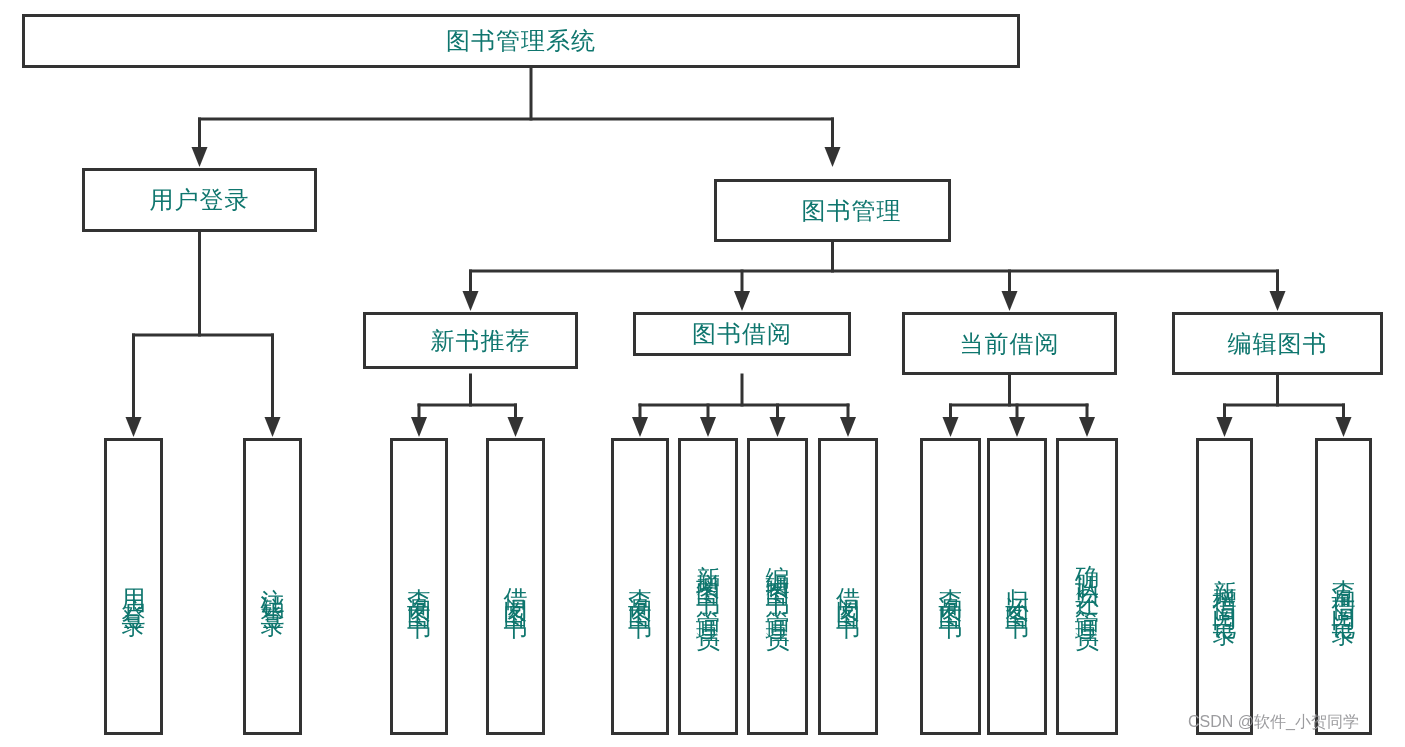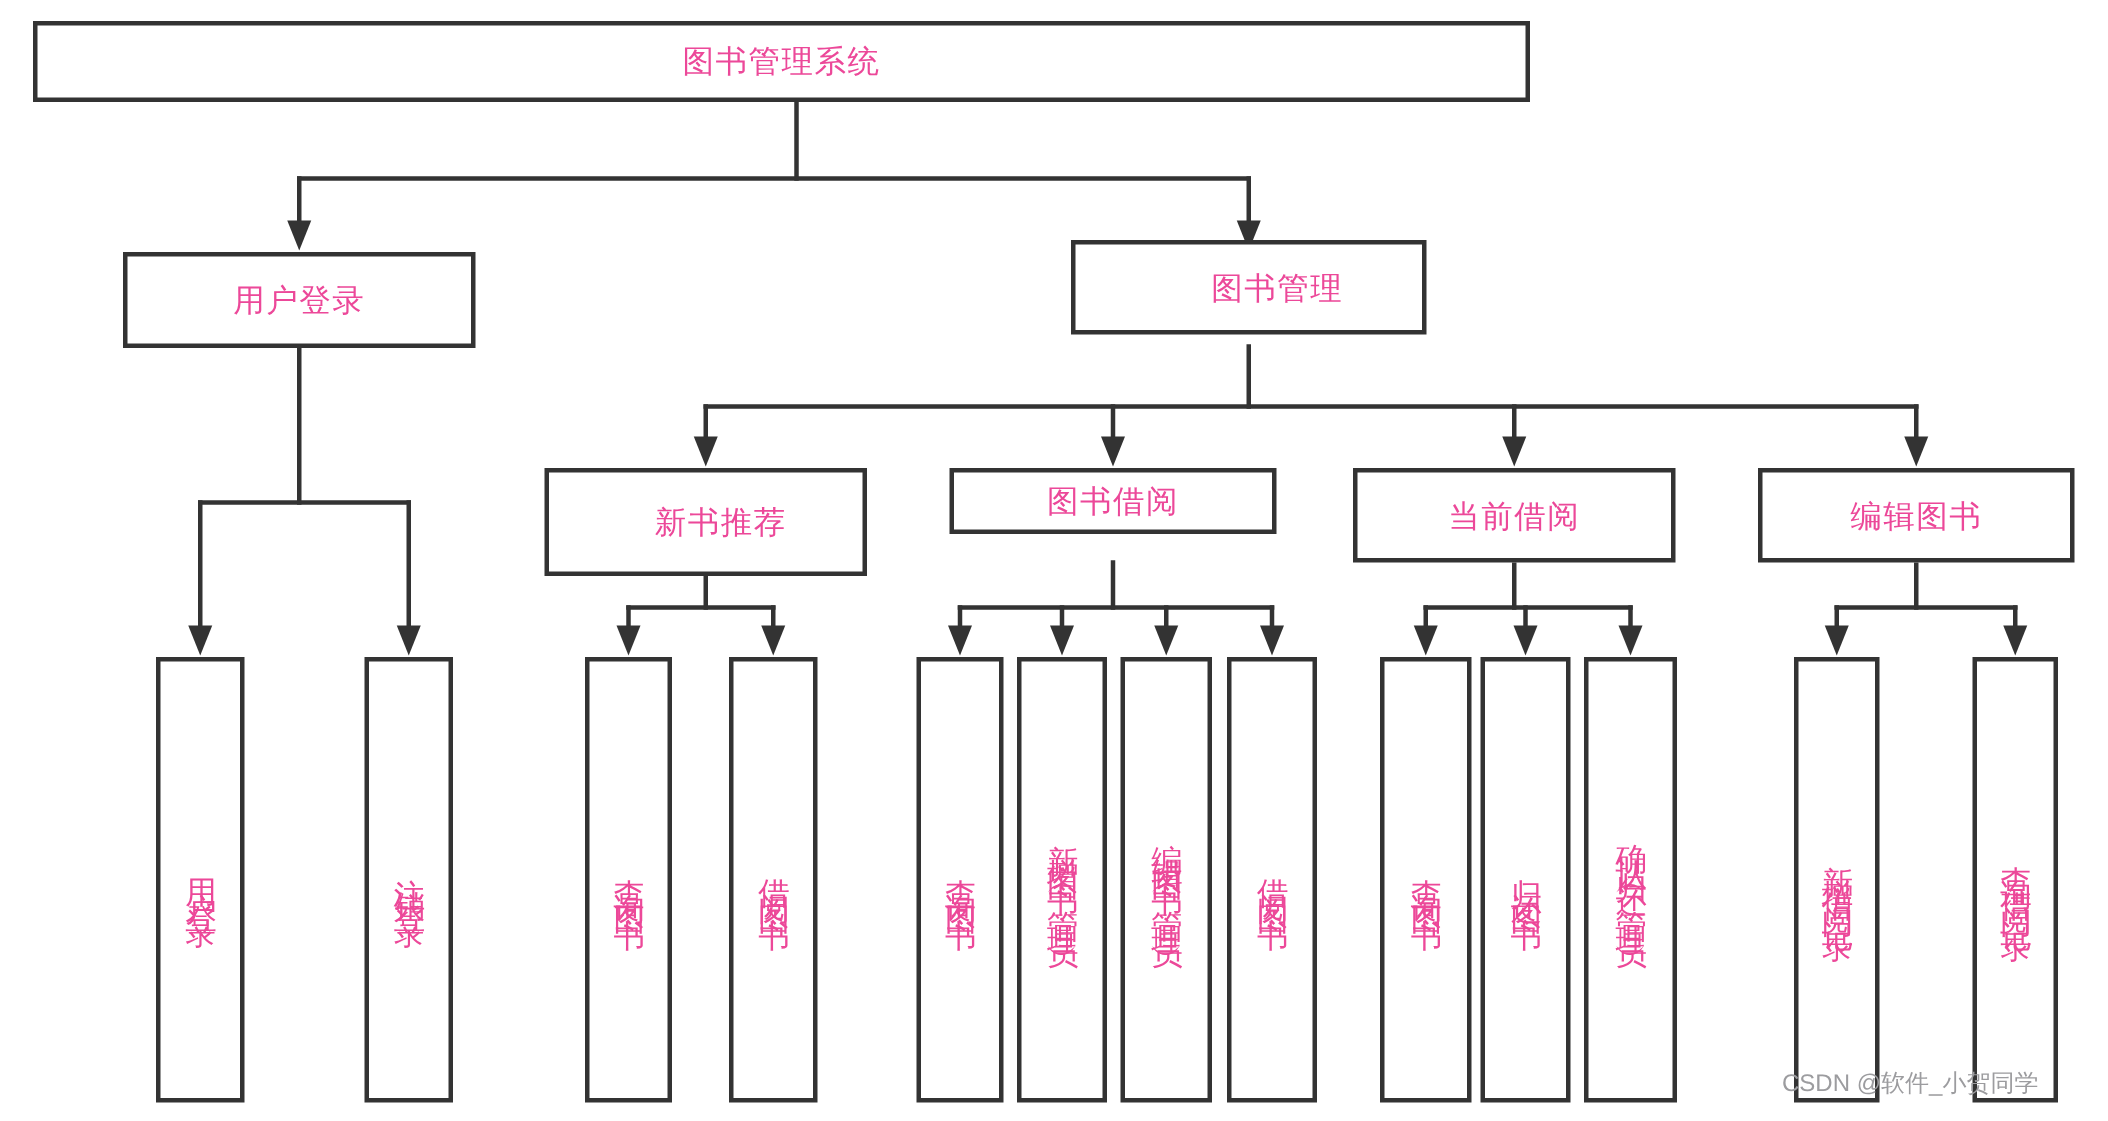--- a/index.html
+++ b/index.html
@@ -12,22 +12,22 @@
   }
   #connectors{position:absolute;left:0;top:0;}
   .node{
     position:absolute;
     background:#ffffff;
     border:3px solid #333333;
     box-sizing:border-box;
     display:flex;
     align-items:center;
     justify-content:center;
-    color:#ec4899;
-    font-size:21px;
+    color:#0f766e;
+    font-size:24px;
     z-index:1;
   }
   .node.horizontal span{letter-spacing:1px;white-space:nowrap;}
   .node.vertical span{
     writing-mode:vertical-rl;
     letter-spacing:9px;
     line-height:1;
     white-space:nowrap;
   }
   #watermark{
@@ -98,24 +98,24 @@
       <polygon points="1335.5,417 1351.5,417 1343.5,437" fill="#333333"></polygon>
     </svg>
 
   <div id="watermark" title="CSDN @软件_小贺同学" style="color: rgb(156, 156, 159);">CSDN @软件_小贺同学</div>
 <div class="node horizontal" style="left: 22px; top: 14px; width: 998px; height: 54px;">
       <span>图书管理系统</span>
     </div>
     <div class="node horizontal" style="left: 82px; top: 168px; width: 235px; height: 64px;">
       <span>用户登录</span>
     </div>
-    <div class="node horizontal" style="left: 714px; top: 160px; width: 237px; height: 63px; padding-left: 38px;">
+    <div class="node horizontal" style="left: 714px; top: 179px; width: 237px; height: 63px; padding-left: 38px;">
       <span>图书管理</span>
     </div>
-    <div class="node horizontal" style="left: 363px; top: 312px; width: 215px; height: 72px; padding-left: 20px;">
+    <div class="node horizontal" style="left: 363px; top: 312px; width: 215px; height: 57px; padding-left: 20px;">
       <span>新书推荐</span>
     </div>
     <div class="node horizontal" style="left: 633px; top: 312px; width: 218px; height: 44px;">
       <span>图书借阅</span>
     </div>
     <div class="node horizontal" style="left: 902px; top: 312px; width: 215px; height: 63px;">
       <span>当前借阅</span>
     </div>
     <div class="node horizontal" style="left: 1172px; top: 312px; width: 211px; height: 63px;">
       <span>编辑图书</span>

